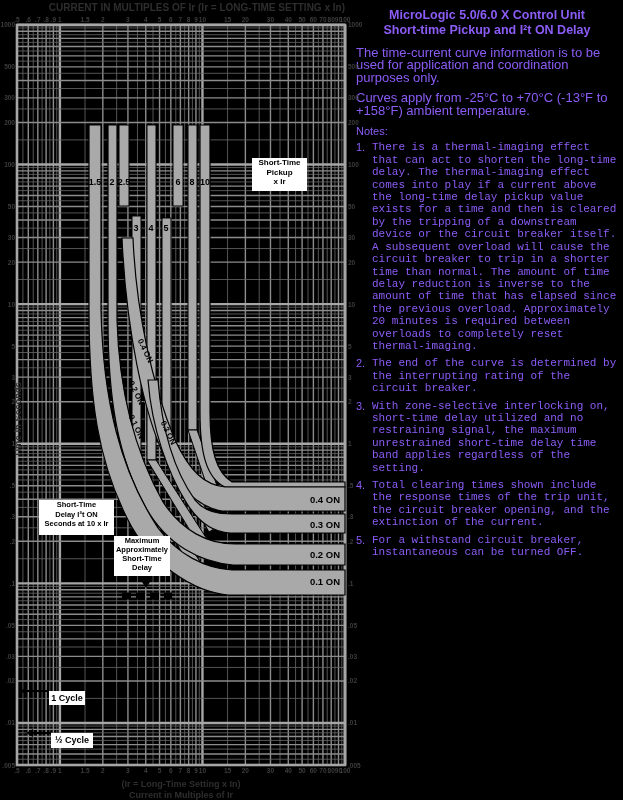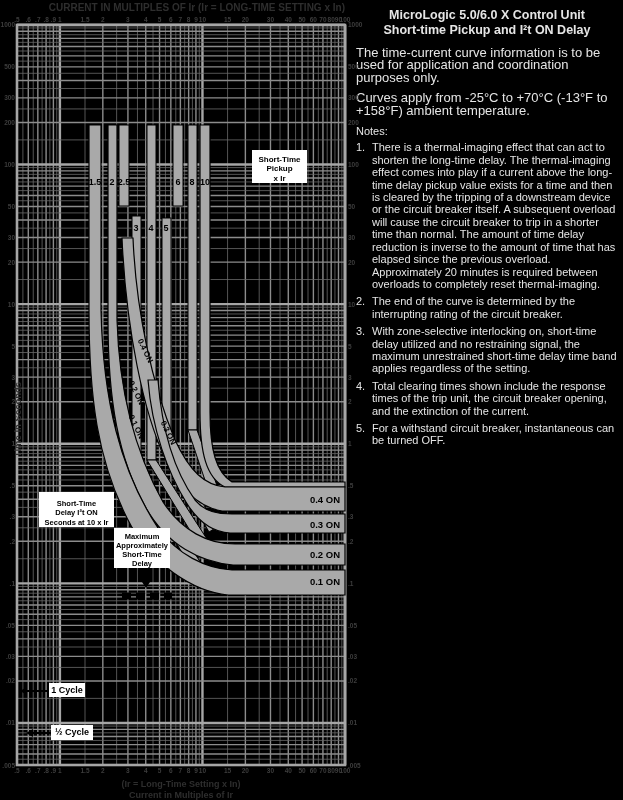--- a/index.html
+++ b/index.html
@@ -6,34 +6,34 @@
   #page{position:relative;width:623px;height:800px;background:#000;overflow:hidden;
         font-family:"Liberation Sans",sans-serif;}
   .ticklabel{position:absolute;font-size:6.5px;font-weight:bold;color:#3d3d3d;line-height:7px;white-space:nowrap;}
   #top-axis-title{position:absolute;left:17px;top:2px;width:328px;text-align:right;
         font-size:10px;font-weight:bold;color:#2e2e2e;}
   #x-axis-title{position:absolute;left:17px;top:779px;width:328px;text-align:center;
         font-size:9px;font-weight:bold;color:#2e2e2e;line-height:11px;}
   #y-axis-title{position:absolute;left:-38px;top:414px;width:110px;text-align:center;
         font-size:9.5px;font-weight:bold;color:#2e2e2e;transform:rotate(-90deg);transform-origin:center;}
   .whitebox{position:absolute;background:#fff;color:#000;font-weight:bold;text-align:center;
-        display:flex;flex-direction:column;justify-content:flex-end;z-index:5;}
+        display:flex;flex-direction:column;justify-content:flex-start;z-index:5;margin-top:8px;}
   .whitebox div{width:100%;}
   #pickup-box{left:252px;top:150px;width:55px;height:33px;font-size:8px;line-height:9.5px;}
   #stdelay-box{left:39px;top:492px;width:75px;height:35px;font-size:7.5px;line-height:9.5px;}
   #maxunr-box{left:114px;top:528px;width:56px;height:40px;font-size:7.5px;line-height:9px;}
   #one-cycle-box{left:49px;top:683px;width:36px;height:14px;font-size:9px;line-height:14px;}
   #half-cycle-box{left:51px;top:725px;width:42px;height:15px;font-size:9px;line-height:15px;}
-  #right-panel{position:absolute;left:356px;top:8px;width:262px;color:#e5e5e5;}
+  #right-panel{position:absolute;left:356px;top:8px;width:262px;color:#8b5cf6;}
   #doc-title{font-size:12.5px;font-weight:bold;text-align:center;line-height:15px;margin-bottom:9px;}
   .para{font-size:13px;line-height:12.4px;margin-bottom:8px;}
   #notes-heading{font-size:11px;line-height:12.4px;margin-bottom:4px;}
   .note-item{display:flex;font-size:11px;line-height:12.4px;margin-bottom:5px;}
   .note-num{width:16px;flex:0 0 16px;}
-  .note-text{flex:1;}
+  .note-text{flex:1;font-family:Liberation Mono, monospace;}
   svg text{font-family:"Liberation Sans",sans-serif;}
 </style>
 </head>
 <body>
 
 <div id="page">
 
   <div id="top-axis-title">CURRENT IN MULTIPLES OF Ir (Ir = LONG-TIME SETTING x In)</div>
 
   <svg id="tcc" width="623" height="800" viewBox="0 0 623 800" style="position:absolute;left:0;top:0;">

